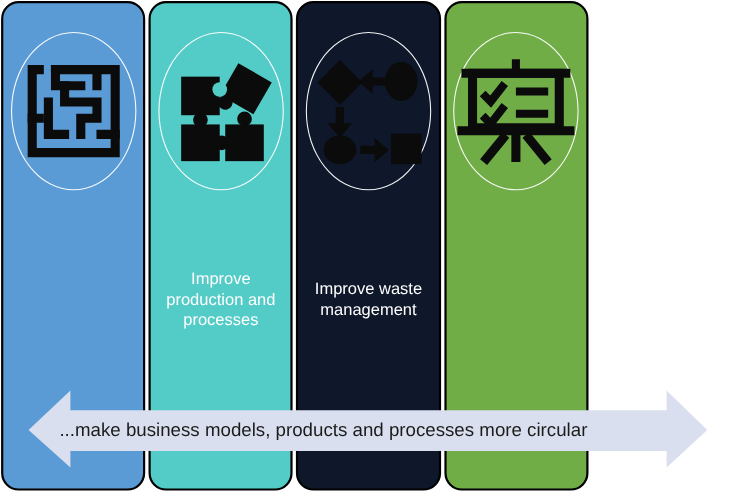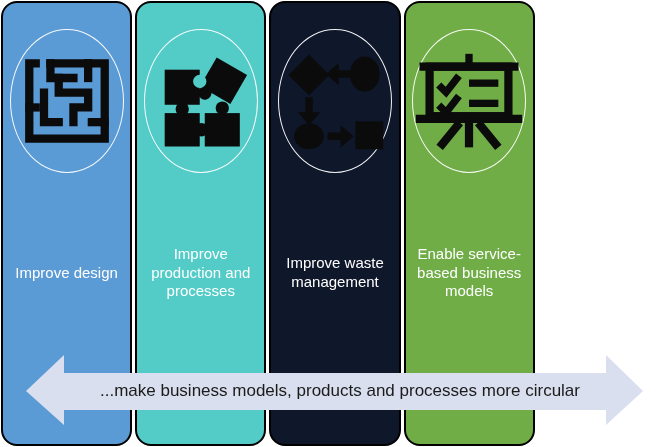--- a/index.html
+++ b/index.html
@@ -13,21 +13,21 @@
         display:flex;align-items:center;justify-content:center;}
   .icon{display:block;}
   .label{position:absolute;top:224px;left:5px;right:5px;height:92px;
          display:flex;align-items:center;justify-content:center;text-align:center;
          color:#ffffff;font-size:15px;line-height:1.24;}
   .arrow-wrap{position:absolute;left:0;top:348px;width:670px;height:80px;}
   .arrow-wrap svg{position:absolute;left:0;top:0;}
   .arrow-label{position:absolute;left:0;top:0;width:588px;height:80px;
                display:flex;align-items:center;justify-content:center;
                padding-top:5px;box-sizing:border-box;
-               color:#1b1b1b;font-size:17px;margin-left:46px;}
+               color:#1b1b1b;font-size:17px;}
 </style>
 </head>
 <body>
 
 <div id="page">
   <div class="columns">
 
     <div class="column" style="background: rgb(91, 155, 213);">
       <div class="ring">
         <svg class="icon" width="92" height="96" viewBox="0 0 100 100">
@@ -35,21 +35,20 @@
             <path d="M32,9 H91 V91 H9 V9 H16"></path>
             <path d="M32,9 V25 H57"></path>
             <path d="M25,41 V73 H41"></path>
             <path d="M41,25 V41 H73 V57 H57 V73"></path>
             <path d="M73,9 V25"></path>
             <path d="M77,73 H91"></path>
             <path d="M9,57 H16"></path>
           </g>
         </svg>
       </div>
-      <div class="label">Improve design</div>
     </div>
 
     <div class="column" style="background: rgb(83, 204, 200); padding-left: 48px;">
       <div class="ring">
         <svg class="icon" width="96" height="96" viewBox="0 0 115 115">
           <g fill="#0b0b0b">
             <rect x="14" y="20" width="42" height="42"></rect>
             <g transform="rotate(30 84 34)">
               <rect x="63" y="13" width="42" height="40"></rect>
               <circle cx="72" cy="57" r="8"></circle>
@@ -95,21 +94,20 @@
             <line x1="60" y1="75" x2="60" y2="106" stroke-width="9"></line>
             <line x1="50" y1="79" x2="28" y2="106" stroke-width="9"></line>
             <line x1="70" y1="79" x2="92" y2="106" stroke-width="9"></line>
             <polyline points="27,38 35,46 49,28" stroke-width="8"></polyline>
             <polyline points="27,60 35,68 49,50" stroke-width="8"></polyline>
             <line x1="60" y1="36" x2="92" y2="36" stroke-width="8"></line>
             <line x1="60" y1="58" x2="92" y2="58" stroke-width="8"></line>
           </g>
         </svg>
       </div>
-      <div class="label">Enable service-based business models</div>
     </div>
 
   </div>
 
   <div class="arrow-wrap">
     <svg width="670" height="80" viewBox="0 0 670 80">
       <polygon id="double-arrow-shape" points="26,43 64,7 64,25 606,25 606,7 643,43 606,77 606,62 64,62 64,77" fill="#D9DFEE"></polygon>
     </svg>
     <div class="arrow-label" style="color: rgb(27, 27, 27);">...make business models, products and processes more circular</div>
   </div>

